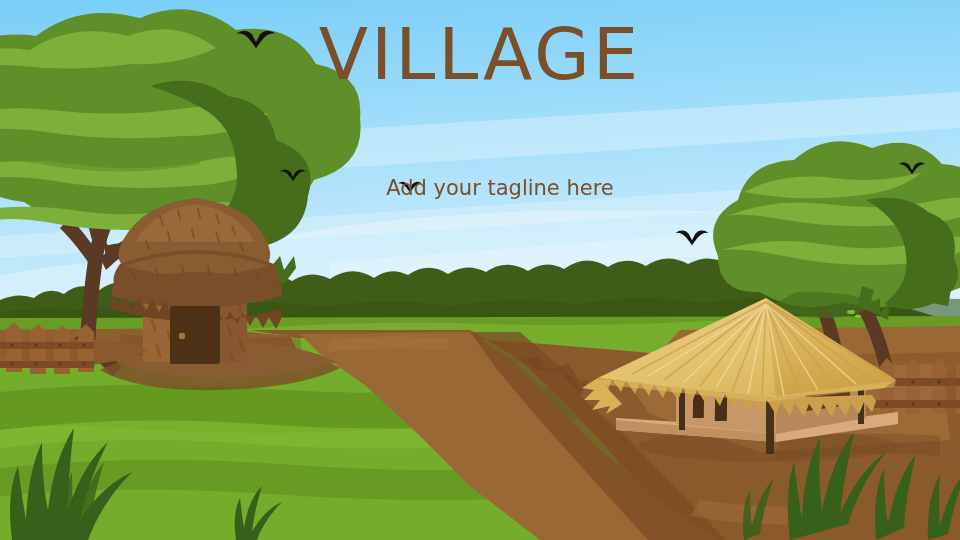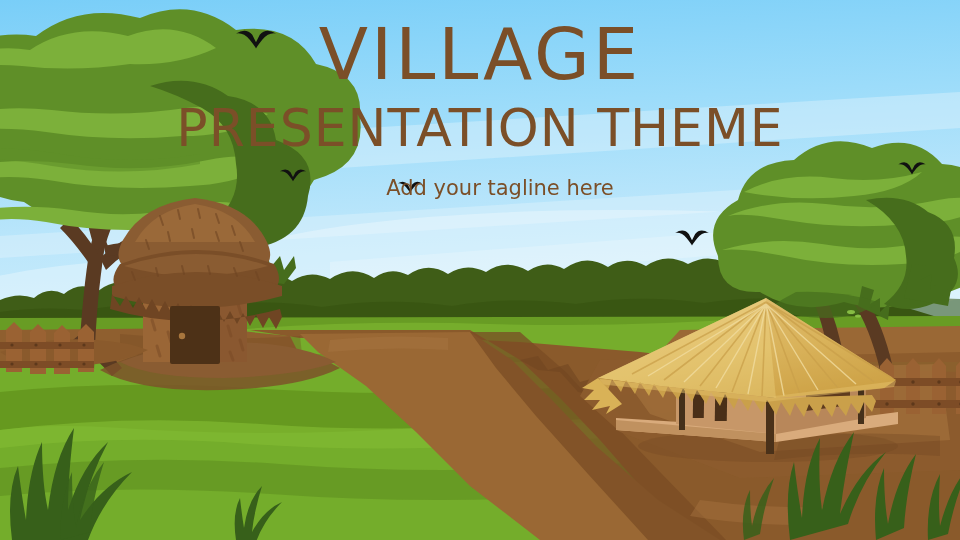--- a/index.html
+++ b/index.html
@@ -345,17 +345,16 @@
         <path d="M-16,-2 q8,-5 13,1 q2,4 3,6 q1,-2 3,-6 q5,-6 13,-1 q-6,-1 -11,5 q-4,5 -5,7 q-1,-2 -5,-7 q-5,-6 -11,-5 Z"></path>
       </g>
       <g transform="translate(912,166) scale(0.85)">
         <path d="M-16,-2 q8,-5 13,1 q2,4 3,6 q1,-2 3,-6 q5,-6 13,-1 q-6,-1 -11,5 q-4,5 -5,7 q-1,-2 -5,-7 q-5,-6 -11,-5 Z"></path>
       </g>
     </g>
   </svg>
 
   <div class="title-main">VILLAGE</div>
 
-  <div class="title-sub">PRESENTATION THEME</div>
 
   <div class="tagline">Add your tagline here</div>
 
 </div>
 
 </body></html>

